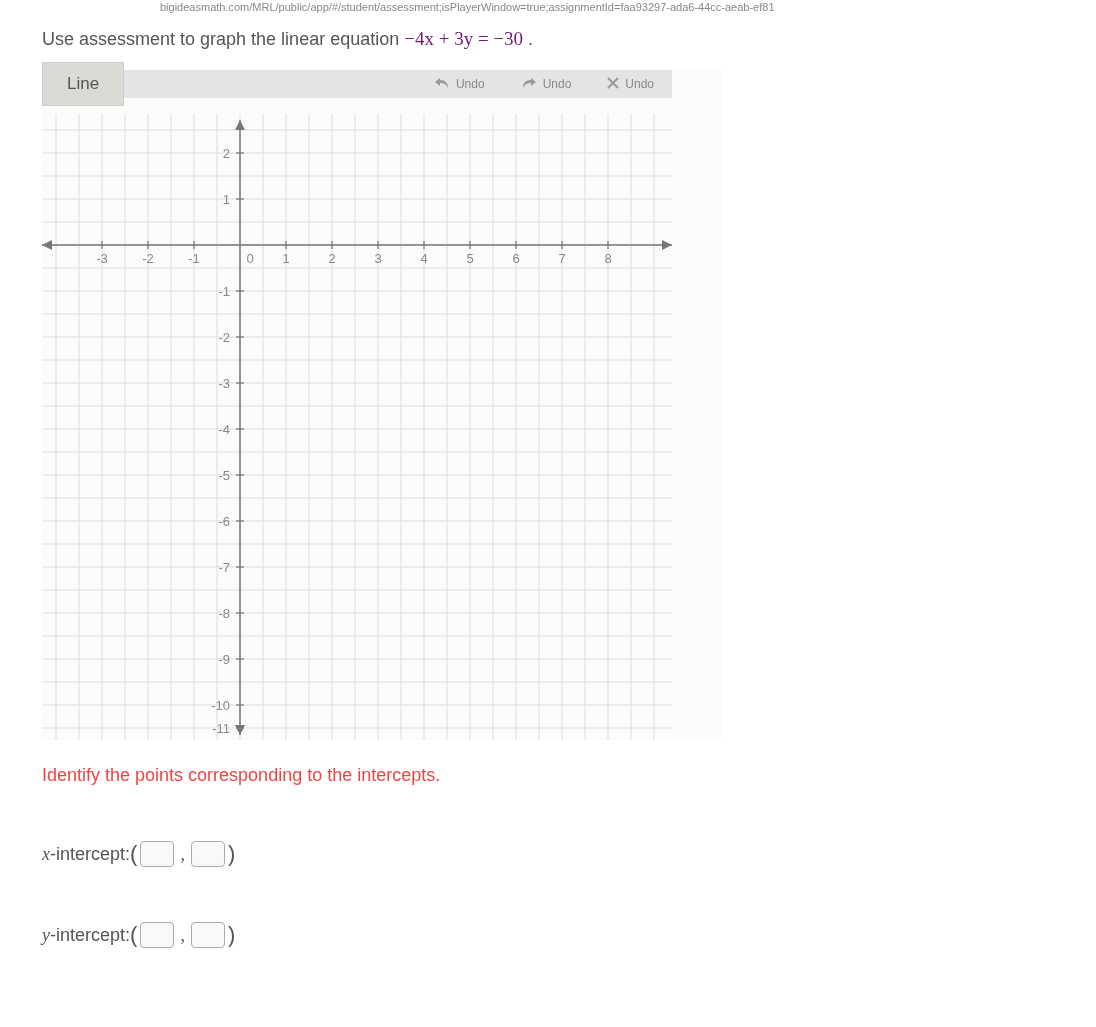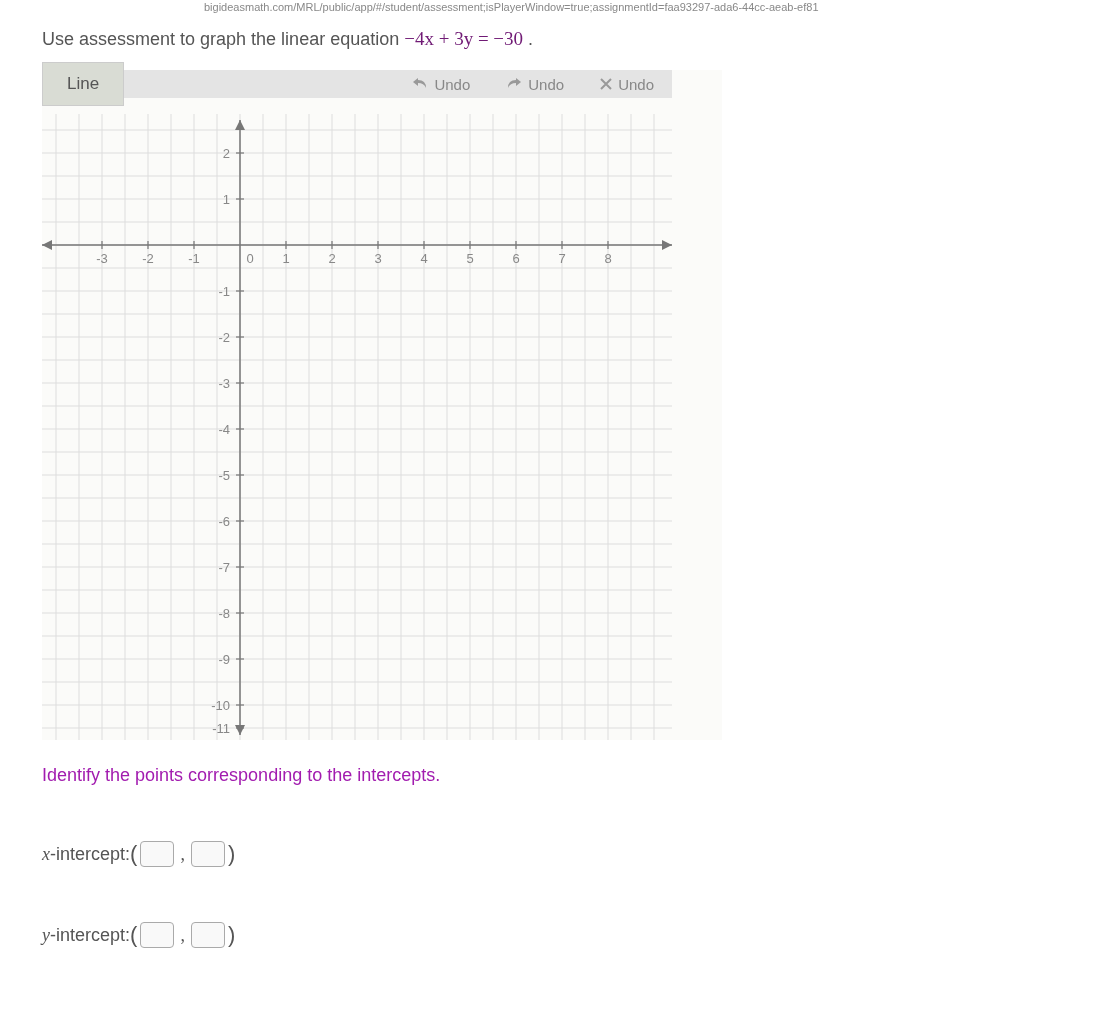--- a/index.html
+++ b/index.html
@@ -11,21 +11,20 @@
       position: relative;
     }
     .url-bar {
       height: 18px;
       font-size: 11px;
       color: #888;
       padding-left: 160px;
       padding-top: 1px;
       white-space: nowrap;
       overflow: hidden;
-      margin-left: 44px;
     }
     .content {
       padding: 10px 42px 0 42px;
     }
     .instruction {
       font-size: 18px;
       color: #555;
       margin-bottom: 20px;
       font-family: Arial, sans-serif;
     }
@@ -47,21 +46,21 @@
       background: #e4e4e4;
       display: flex;
       align-items: center;
       z-index: 10;
     }
     .tool-btn {
       height: 44px;
       padding: 0 18px;
       display: flex;
       align-items: center;
-      font-size: 15px;
+      font-size: 12px;
       color: #888;
       cursor: pointer;
       gap: 6px;
     }
     .line-btn {
       background: #d9dcd4;
       color: #555;
       font-size: 17px;
       padding: 0 24px;
       border: 1px solid #ccc;
@@ -74,21 +73,21 @@
       height: 670px;
       background: #fbfbf9;
     }
     svg.graph-svg {
       position: absolute;
       top: 0; left: 0;
       width: 680px; height: 670px;
     }
     .question-text {
       font-size: 18px;
-      color: #a21caf;
+      color: #ef4444;
       margin-top: 25px;
     }
     .intercept-section {
       margin-top: 55px;
     }
     .intercept-row {
       margin-top: 35px;
       font-size: 18px;
       color: #555;
       display: flex;

